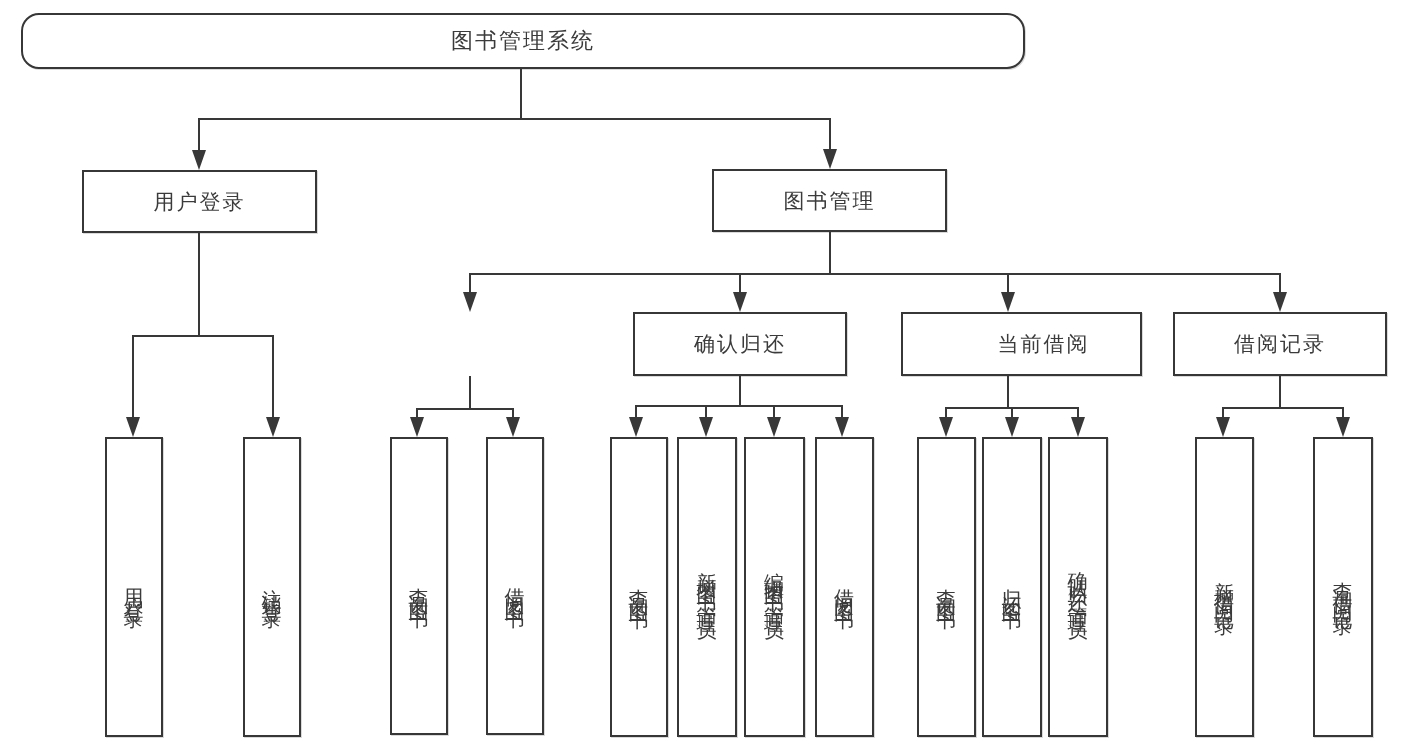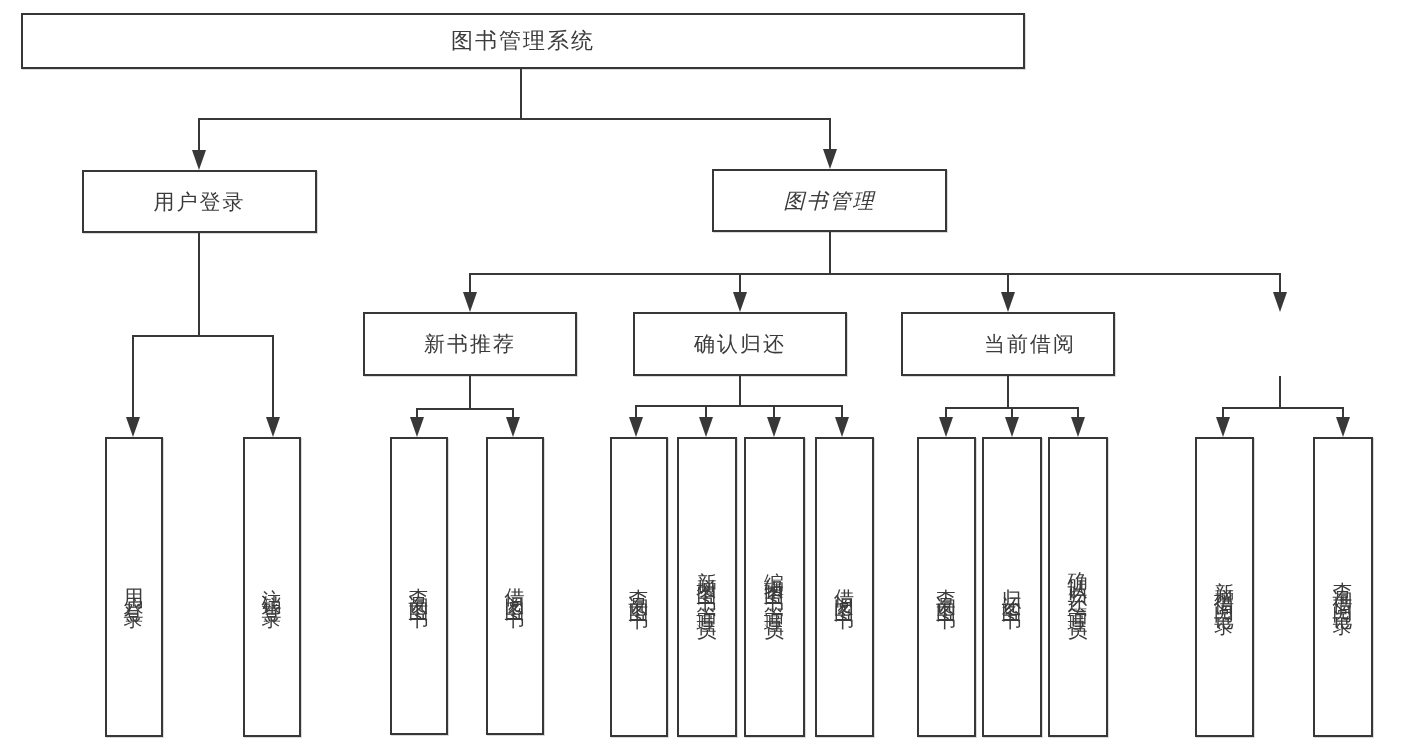--- a/index.html
+++ b/index.html
@@ -28,35 +28,35 @@
   .watermark{
     position:absolute;left:1183px;top:714px;font-size:19px;letter-spacing:1px;
     color:rgba(165,165,165,.95);white-space:nowrap;z-index:5;
   }
 </style>
 </head>
 <body>
 
 <div id="canvas">
 
-  <div class="box box-h box-root" style="left:21px;top:13px;width:1004px;height:56px;">
+  <div class="box box-h box-root" style="left:21px;top:13px;width:1004px;height:56px;border-radius:18px;">
     <span>图书管理系统</span>
   </div>
 
   <div class="vl" style="left:520px;top:69px;height:50px;"></div>
   <div class="hl" style="left:198px;top:118px;width:633px;"></div>
   <div class="vl" style="left:198px;top:118px;height:34px;"></div>
   <div class="arr" style="left:192px;top:150px;"></div>
   <div class="vl" style="left:829px;top:118px;height:33px;"></div>
   <div class="arr" style="left:823px;top:149px;"></div>
 
   <div class="box box-h" style="left:82px;top:170px;width:235px;height:63px;">
     <span>用户登录</span>
   </div>
-  <div class="box box-h" style="left:712px;top:169px;width:235px;height:63px;font-style:italic;">
+  <div class="box box-h" style="left:712px;top:169px;width:235px;height:63px;">
     <span>图书管理</span>
   </div>
 
   <div class="vl" style="left:198px;top:233px;height:102px;"></div>
   <div class="hl" style="left:132px;top:335px;width:142px;"></div>
   <div class="vl" style="left:132px;top:335px;height:84px;"></div>
   <div class="arr" style="left:126px;top:417px;"></div>
   <div class="vl" style="left:272px;top:335px;height:84px;"></div>
   <div class="arr" style="left:266px;top:417px;"></div>
 
@@ -64,28 +64,28 @@
   <div class="hl" style="left:469px;top:273px;width:812px;"></div>
   <div class="vl" style="left:469px;top:273px;height:22px;"></div>
   <div class="arr" style="left:463px;top:292px;"></div>
   <div class="vl" style="left:739px;top:273px;height:22px;"></div>
   <div class="arr" style="left:733px;top:292px;"></div>
   <div class="vl" style="left:1007px;top:273px;height:22px;"></div>
   <div class="arr" style="left:1001px;top:292px;"></div>
   <div class="vl" style="left:1279px;top:273px;height:22px;"></div>
   <div class="arr" style="left:1273px;top:292px;"></div>
 
-  <div class="box box-h" style="left:363px;top:312px;width:214px;height:64px;">
-    <span>新书推荐</span>
-  </div>
   <div class="box box-h" style="left:633px;top:312px;width:214px;height:64px;">
     <span>确认归还</span>
   </div>
-  <div class="box box-h" style="left:901px;top:312px;width:214px;height:64px;padding-left:44px;">
+  <div class="box box-h" style="left:901px;top:312px;width:241px;height:64px;padding-left:44px;">
     <span>当前借阅</span>
+  </div>
+  <div class="box box-h" style="left:1173px;top:312px;width:214px;height:64px;">
+    <span>借阅记录</span>
   </div>
 
   <div class="vl" style="left:469px;top:376px;height:32px;"></div>
   <div class="hl" style="left:416px;top:408px;width:98px;"></div>
   <div class="vl" style="left:416px;top:408px;height:12px;"></div>
   <div class="arr" style="left:410px;top:417px;"></div>
   <div class="vl" style="left:512px;top:408px;height:12px;"></div>
   <div class="arr" style="left:506px;top:417px;"></div>
 
   <div class="vl" style="left:739px;top:376px;height:29px;"></div>

